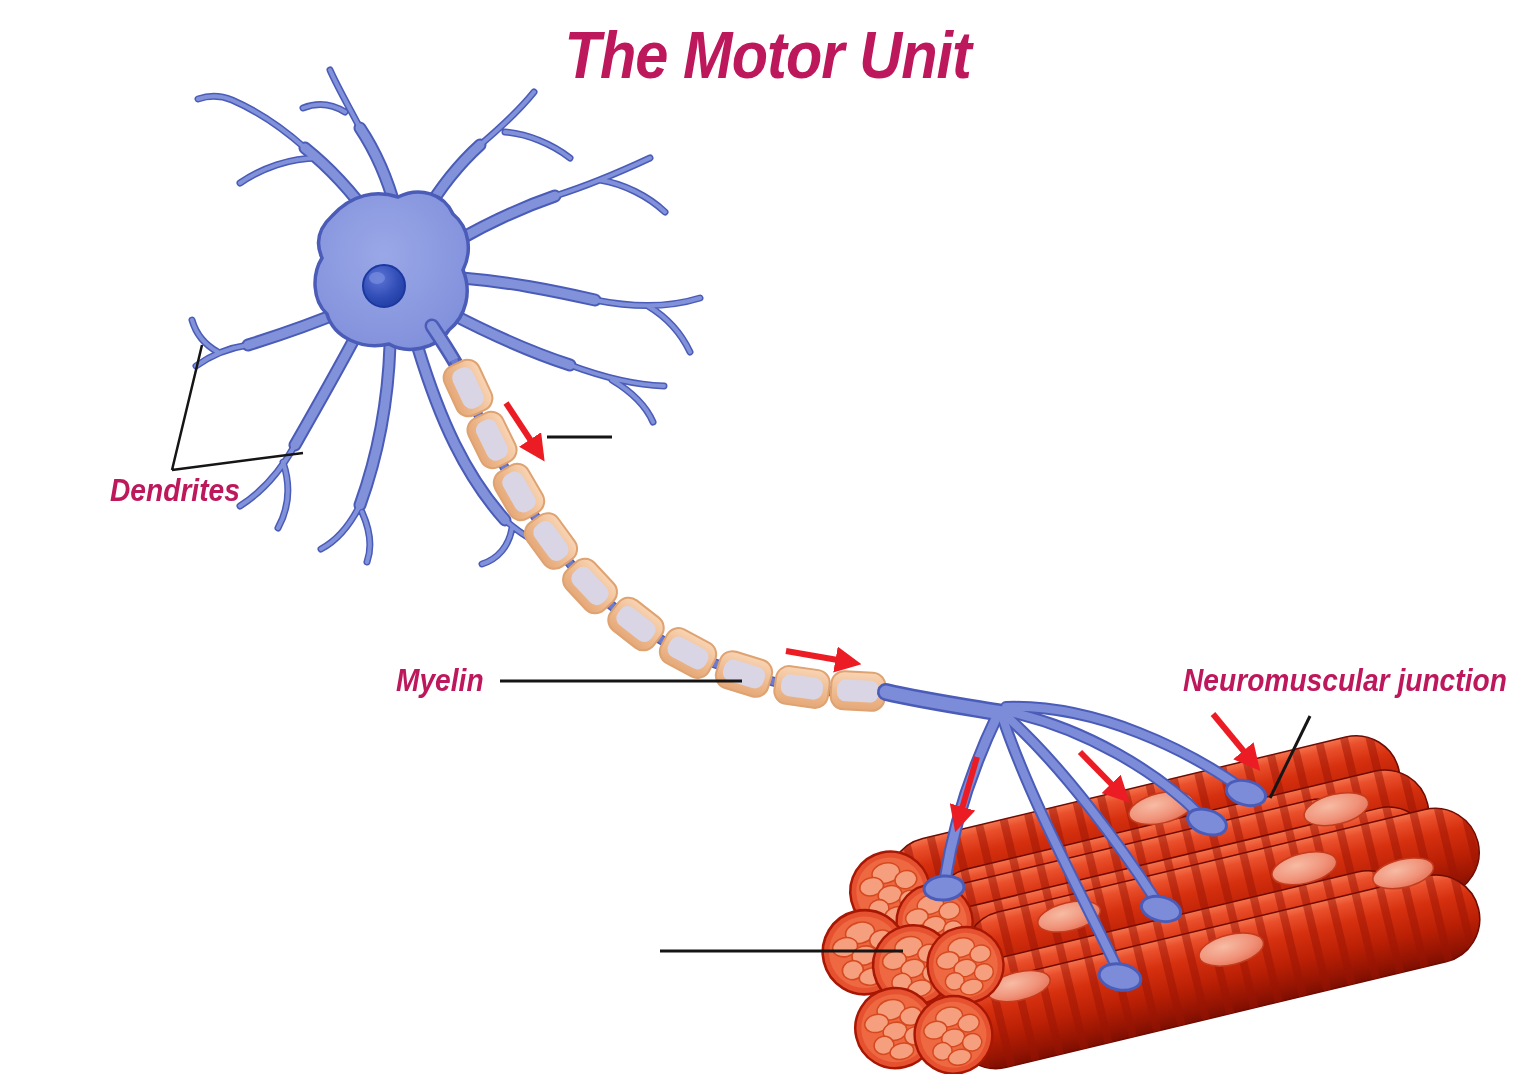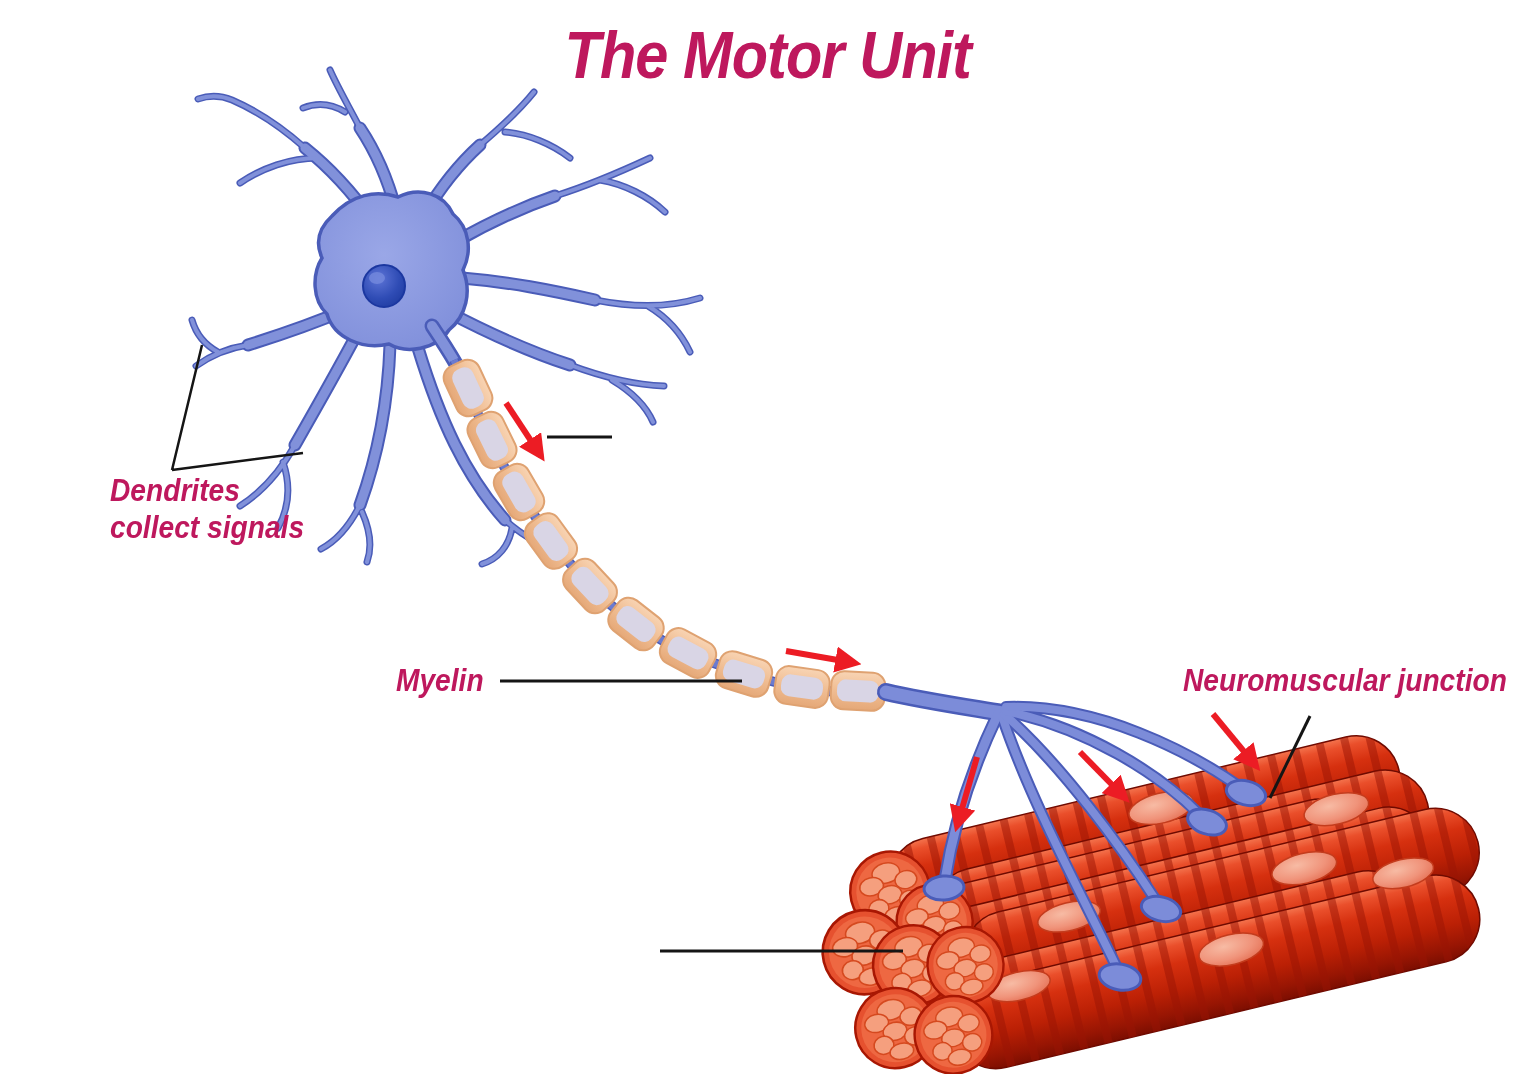--- a/index.html
+++ b/index.html
@@ -200,21 +200,20 @@
     <line stroke-width="3" x1="660" y1="951" x2="903" y2="951"></line>
   </g>
 </svg>
 
 <div class="lbl title">
   <span class="cond">The Motor Unit</span>
 </div>
 
 <div class="lbl" style="left:96px; top:472px;margin-left:14px;">
   <div><span class="cond">Dendrites</span></div>
-  <div><span class="cond">collect signals</span></div>
 </div>
 
 
 <div class="lbl ralign" style="right:1052px; top:662px;">
   <span class="cond">Myelin</span>
 </div>
 
 <div class="lbl" style="left:1183px; top:662px;">
   <span class="cond">Neuromuscular junction</span>
 </div>

